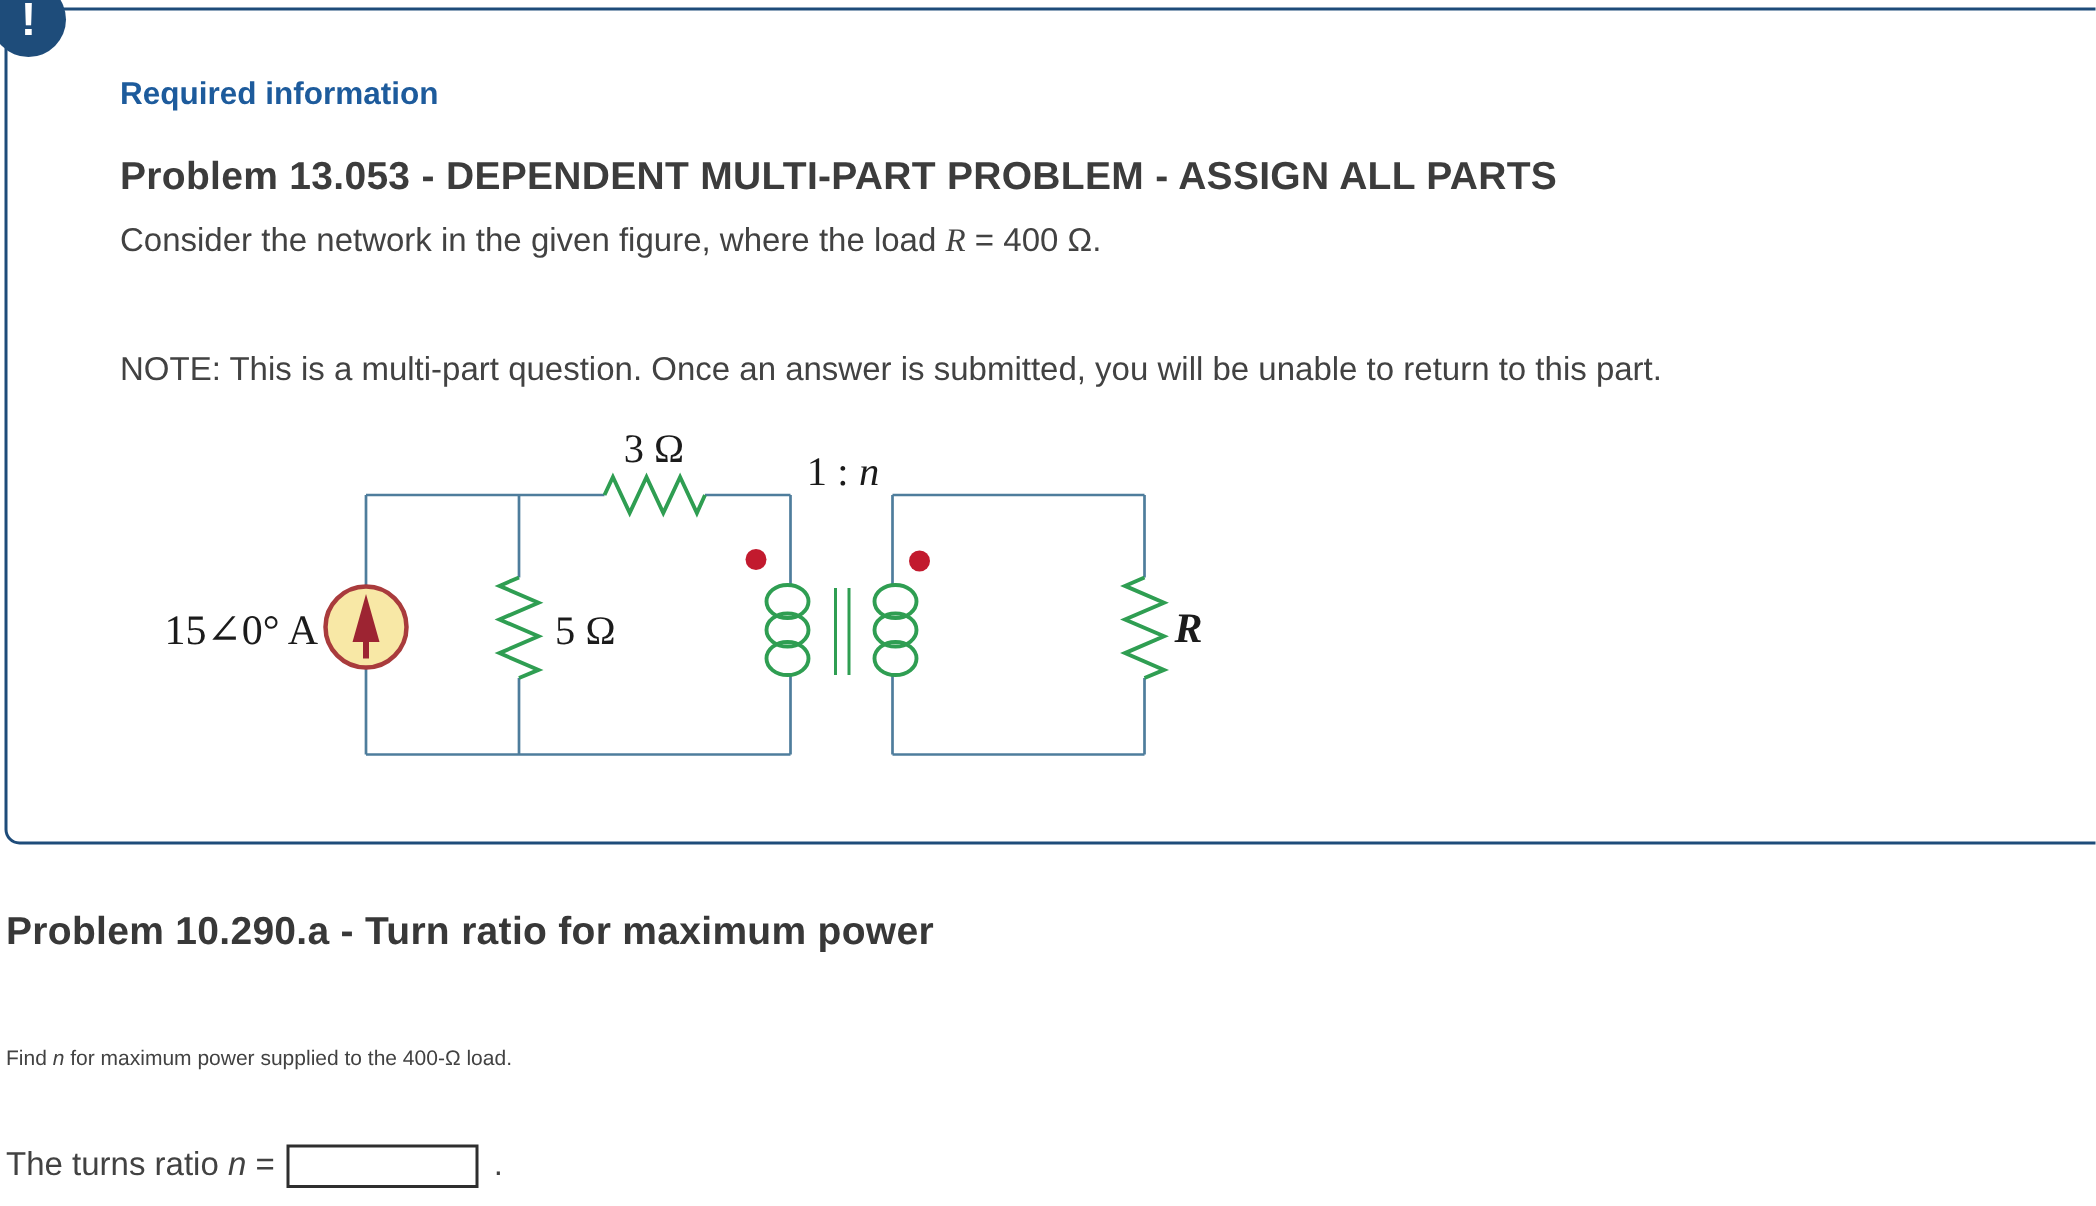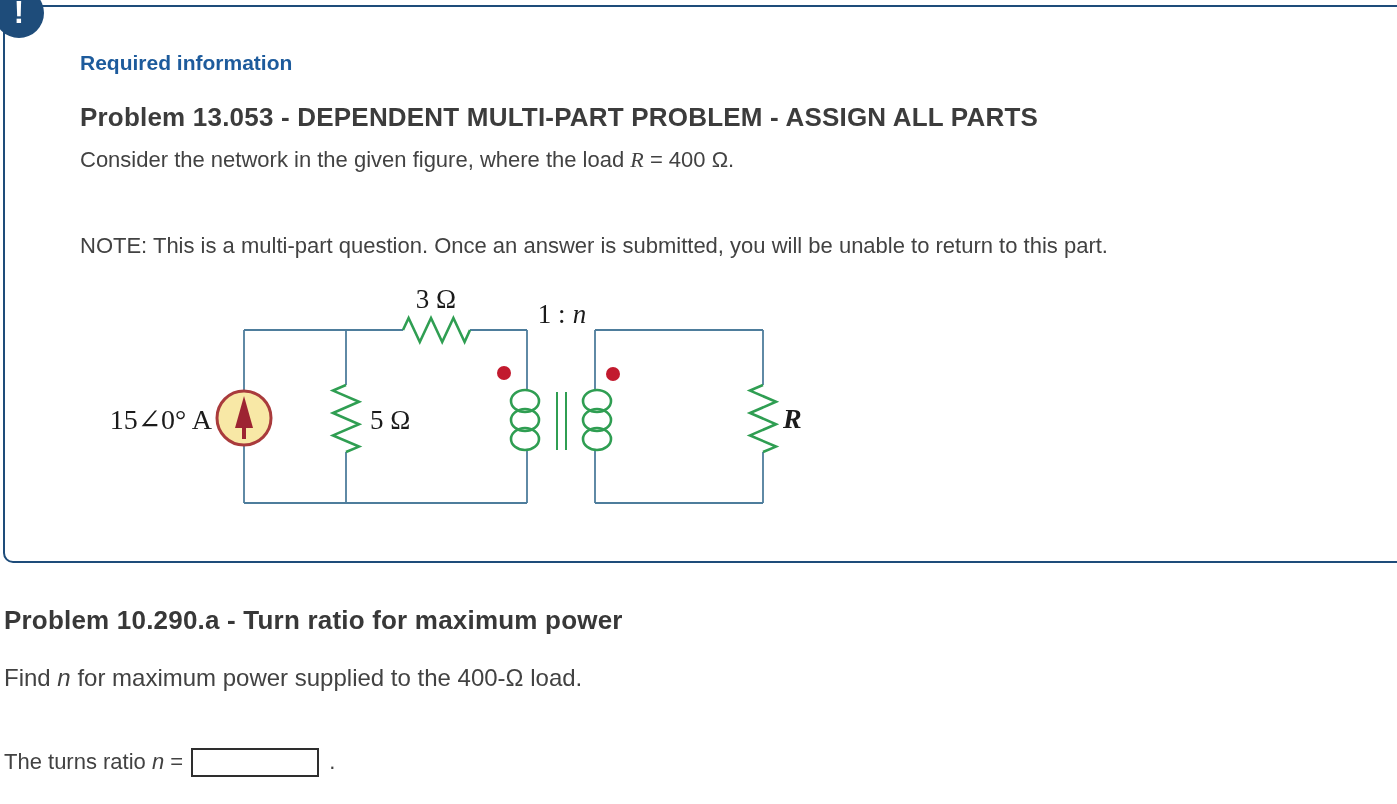--- a/index.html
+++ b/index.html
@@ -47,22 +47,22 @@
   .problem-title  { left: 80px; top: 102px; font-size: 26px; font-weight: bold; color: var(--title-gray); letter-spacing: 0.2px; }
   .intro-line     { left: 80px; top: 147px; font-size: 22px; }
   .note-line      { left: 80px; top: 233px; font-size: 22px; }
 
   .serif-var { font-family: "Liberation Serif", "DejaVu Serif", serif; font-style: italic; }
   .sans-var  { font-style: italic; }
 
   .figure-svg { position: absolute; left: 75px; top: 270px; z-index: 2; }
 
   .part-heading { left: 4px; top: 605px; font-size: 26px; font-weight: bold; color: #383838; letter-spacing: 0.2px; }
-  .find-line    { left: 4px; top: 664px; font-size: 24px; }
-  .answer-line  { left: 4px; top: 744px; font-size: 22px; display: flex; align-items: center; height: 36px; }
+  .find-line    { left: 4px; top: 697px; font-size: 14px; }
+  .answer-line  { left: 4px; top: 763px; font-size: 22px; display: flex; align-items: flex-start; height: 36px; }
   .answer-line input {
     width: 128px; height: 29px;
     border: 2px solid var(--input-border); border-radius: 0;
     margin: 0 10px 0 8px; padding: 0 5px;
     font-size: 19px; font-family: inherit; background: #fff;
   }
 
   
   .wire   { stroke: var(--wire-blue); stroke-width: 1.8; fill: none; }
   .comp   { stroke: var(--component-green); stroke-width: 2.6; fill: none; stroke-linejoin: miter; }

